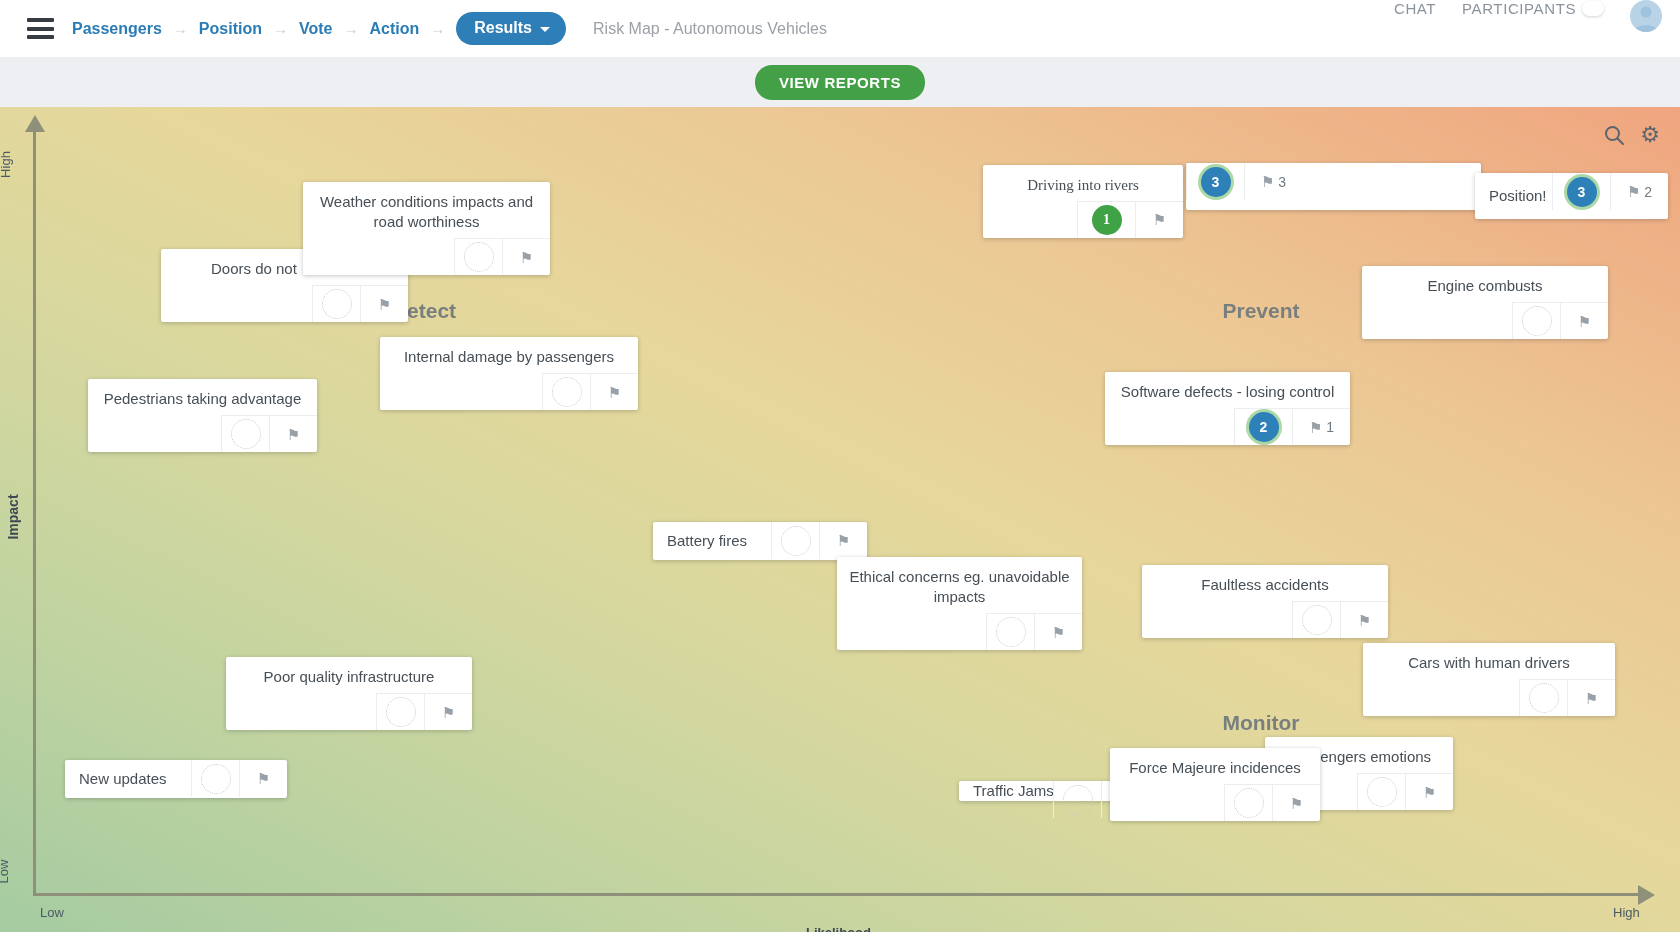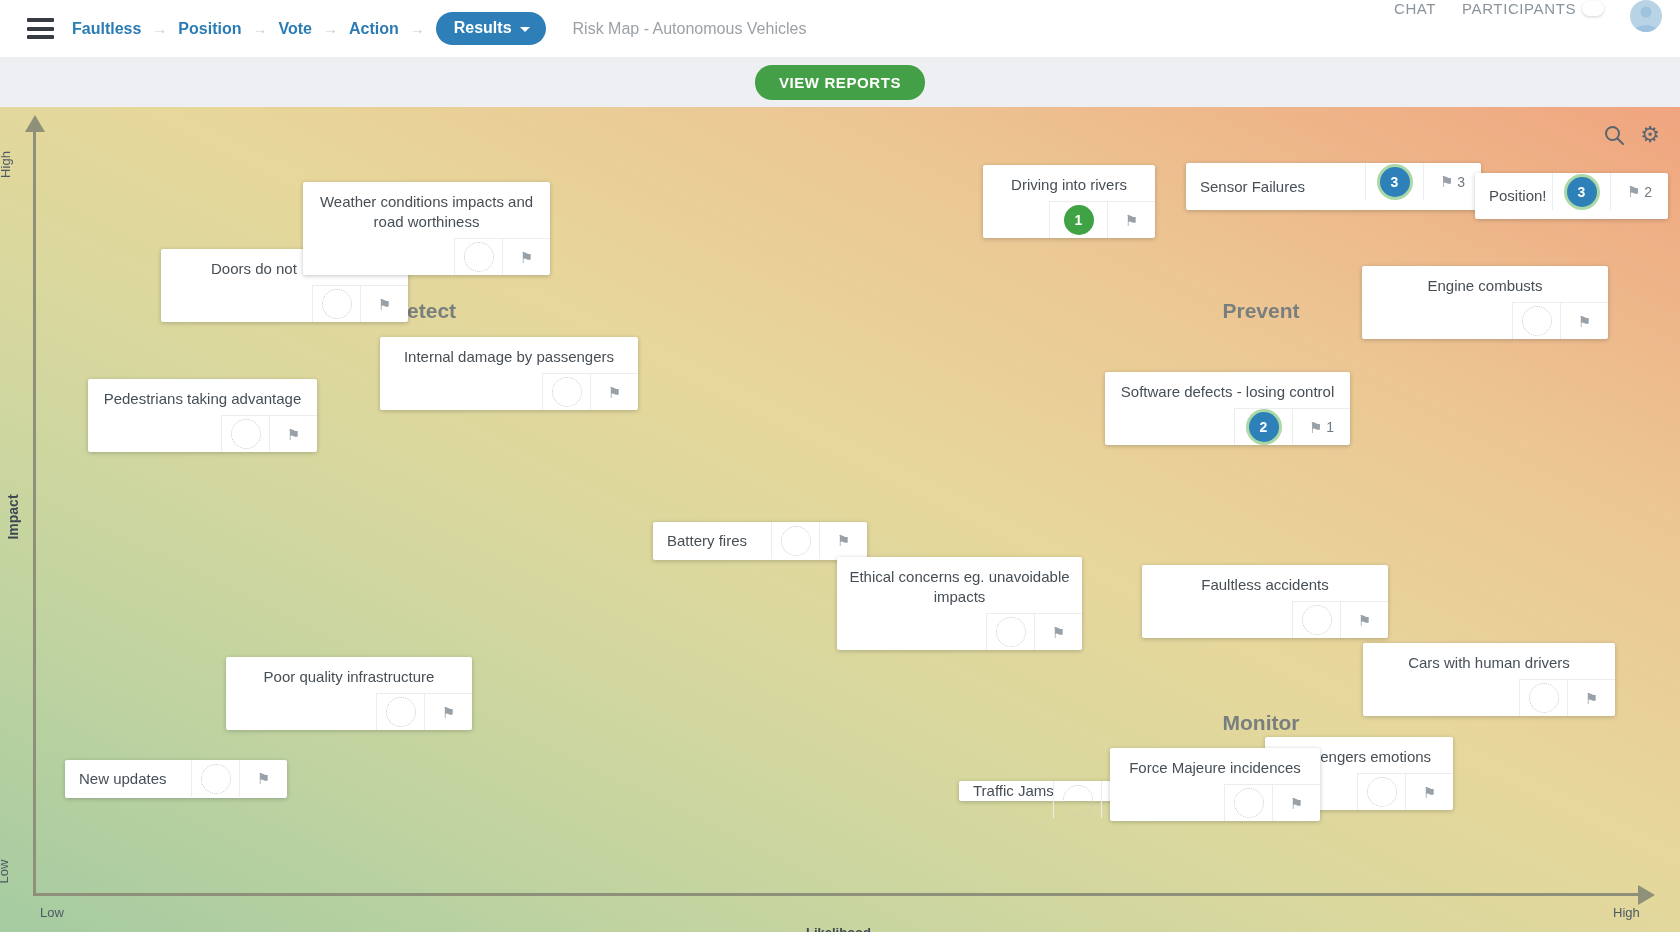--- a/index.html
+++ b/index.html
@@ -66,21 +66,21 @@
 </head>
 <body>
 
 <div class="header">
   <div class="hamburger">
       <span></span>
       <span></span>
       <span></span>
     </div>
   <div class="crumbs">
-    <span class="crumb">Faultless</span>
+    <span class="crumb">Passengers</span>
     <span class="crumb-arrow">→</span>
     <span class="crumb">Position</span>
     <span class="crumb-arrow">→</span>
     <span class="crumb">Vote</span>
     <span class="crumb-arrow">→</span>
     <span class="crumb">Action</span>
     <span class="crumb-arrow">→</span>
     <span class="results-pill">
       <span>Results</span>
       <span class="chev"></span>
@@ -148,33 +148,32 @@
       <div class="card-title">Weather conditions impacts and road worthiness</div>
       <div class="card-cells">
         <div class="cell">
           <span class="empty-vote"></span>
         </div>
         <div class="cell">
           <span class="flag-icon">⚑</span>
         </div>
       </div>
     </div>
-    <div class="card stacked" style="left: 983px; top: 58px; width: 172px; z-index: 1;">
+    <div class="card stacked" style="left: 983px; top: 58px; width: 200px; z-index: 1; font-family: Liberation Serif, serif;">
       <div class="card-title">Driving into rivers</div>
       <div class="card-cells">
         <div class="cell wide">
           <span class="badge green">1</span>
         </div>
         <div class="cell">
           <span class="flag-icon">⚑</span>
         </div>
       </div>
     </div>
     <div class="card inline" style="left: 1186px; top: 56px; width: 295px; height: 47px; z-index: 1;">
-      <div class="card-title">Sensor Failures</div>
       <div class="cell wide">
         <span class="badge blue">3</span>
       </div>
       <div class="cell wide">
         <span class="flag-icon">⚑</span>
         <span class="flag-count">3</span>
       </div>
     </div>
     <div class="card inline" style="left: 1475px; top: 66px; width: 193px; height: 46px; z-index: 2;">
       <div class="card-title">Position!</div>

